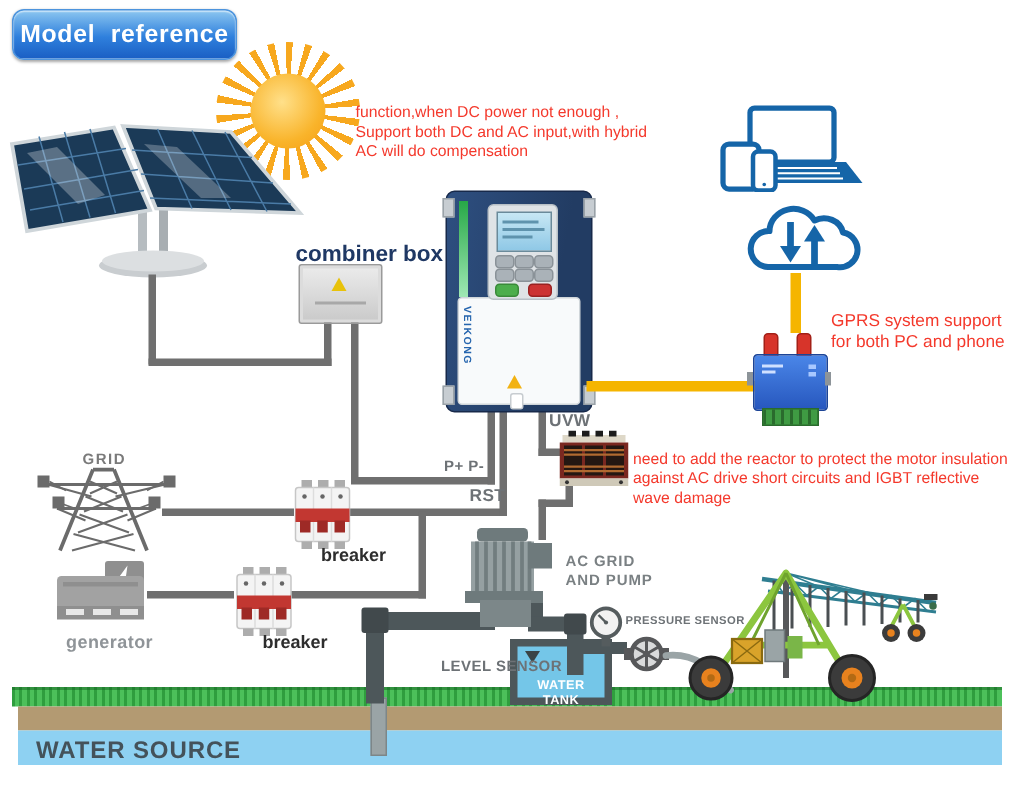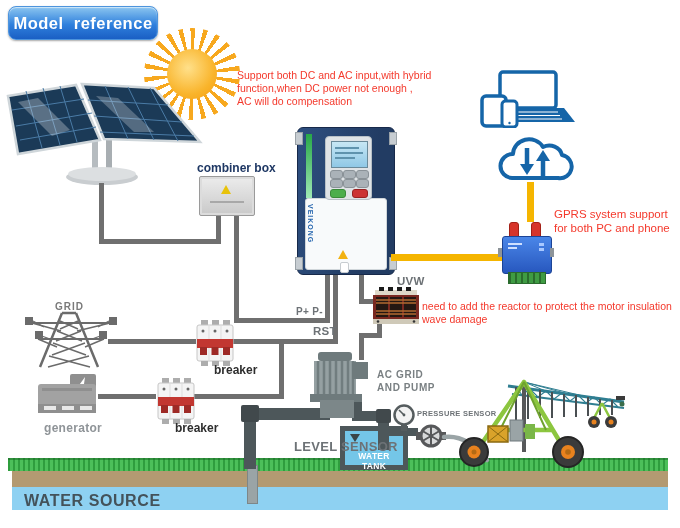--- a/index.html
+++ b/index.html
@@ -4,21 +4,21 @@
 <style>
   html,body{margin:0;padding:0;background:#ffffff;}
   .canvas{position:relative;width:680px;height:528px;background:#fff;overflow:hidden;
           font-family:"Liberation Sans",sans-serif;}
   .abs{position:absolute;}
   .wire{position:absolute;background:#6f6f6f;}
   .pipe{position:absolute;background:#4d575a;}
   .pipe-joint{position:absolute;background:#41494c;border-radius:2px;}
   .note{position:absolute;color:#f4392c;font-size:10.5px;line-height:13px;white-space:nowrap;}
   .slbl{position:absolute;font-weight:bold;color:#6d7276;white-space:nowrap;letter-spacing:.3px;}
-  .navylbl{position:absolute;font-weight:bold;color:#1f3864;font-size:12px;white-space:nowrap;}
+  .navylbl{position:absolute;font-weight:bold;color:#1f3864;font-size:15px;white-space:nowrap;}
   .blklbl{position:absolute;font-weight:bold;color:#2d2d2d;font-size:12px;white-space:nowrap;padding-left:17px;}
   .title-btn{position:absolute;left:8px;top:6px;width:148px;height:32px;border-radius:8px;
      background:linear-gradient(#8cc6f0,#2f80dd 55%,#1a5fc4);border:1px solid #4d94dd;
      box-shadow:0 1px 2px rgba(0,0,0,.35), inset 0 1px 1px rgba(255,255,255,.6);
      color:#fff;font-size:16.5px;font-weight:600;letter-spacing:.5px;line-height:32px;
      text-align:center;white-space:pre;}
   
   .sun-rays{position:absolute;left:144px;top:28px;width:96px;height:92px;border-radius:50%;
      background:repeating-conic-gradient(from -2deg,#f7a81e 0deg 6deg,rgba(247,168,30,0) 6deg 16.4deg);}
   .sun-disc{position:absolute;left:167px;top:49px;width:50px;height:50px;border-radius:50%;
@@ -142,21 +142,21 @@
       <div class="kbtn" style="left:30px;top:42px;"></div>
       <div class="kbtn g" style="left:4px;top:52px;width:14px;"></div>
       <div class="kbtn r" style="left:26px;top:52px;width:14px;"></div>
     </div>
     <div class="tri-warn" style="left:40px;top:122px;border-bottom-color:#f2b212;"></div>
     <div class="abs" style="left:42px;top:134px;width:7px;height:9px;background:#fff;border:1px solid #c7ccd0;border-radius:2px;"></div>
   </div>
 
   <div class="slbl" style="left:296px;top:306px;font-size:10px;">P+ P-</div>
   <div class="slbl" style="left:313px;top:325px;font-size:11.5px;">RST</div>
-  <div class="slbl" style="left:366px;top:275px;font-size:11.5px;margin-left:31px;">UVW</div>
+  <div class="slbl" style="left:366px;top:275px;font-size:11.5px;">UVW</div>
 
   <div class="yellow" style="left:391px;top:254px;width:112px;height:7px;"></div>
   <div class="yellow" style="left:527px;top:182px;width:7px;height:40px;"></div>
 
   <svg class="abs" style="left:478px;top:70px;" width="100" height="58" viewBox="0 0 100 58">
     <g>
       <rect x="22" y="2" width="56" height="36" rx="3" fill="#fff" stroke="#1565a8" stroke-width="3.5"></rect>
       <polygon points="14,38 86,38 97,52 6,52" fill="#1565a8"></polygon>
       <path d="M20,42 H80 M18,45.5 H82 M16,49 H84" stroke="#fff" stroke-width="1.2"></path>
     </g>
@@ -187,30 +187,31 @@
       <div class="abs" style="left:5px;top:10px;width:9px;height:2px;background:#cfe0ff;"></div>
       <div class="abs" style="left:36px;top:6px;width:5px;height:3px;background:#a8c8ff;"></div>
       <div class="abs" style="left:36px;top:11px;width:5px;height:3px;background:#a8c8ff;"></div>
     </div>
     <div class="abs" style="left:-4px;top:26px;width:4px;height:9px;background:#8d9499;"></div>
     <div class="abs" style="left:48px;top:26px;width:4px;height:9px;background:#8d9499;"></div>
     <div class="gterm"></div>
   </div>
 
   <div class="note" style="left:237px;top:69px;">
+    <div>function,when DC power not enough ,</div>
     <div>Support both DC and AC input,with hybrid</div>
-    <div>function,when DC power not enough ,</div>
     <div>AC will do compensation</div>
   </div>
   <div class="note" style="left:554px;top:208px;font-size:11.5px;line-height:13.5px;">
     <div>GPRS system support</div>
     <div>for both PC and phone</div>
   </div>
   <div class="note" style="left:422px;top:300px;">
     <div>need to add the reactor to protect the motor insulation</div>
+    <div> against AC drive short circuits and IGBT reflective</div>
     <div>wave damage</div>
   </div>
 
   <div class="slbl" style="left:55px;top:301px;font-size:10px;color:#7a7a7a;letter-spacing:1px;text-align:right;">GRID</div>
   <svg class="abs" style="left:24px;top:310px;" width="94" height="58" viewBox="0 0 94 58">
     <g stroke="#6b6b6b" fill="none">
       <path d="M38,3 L16,57 M52,3 L74,57 M38,3 L52,3" stroke-width="2.5"></path>
       <path d="M36,11 L54,19 M54,11 L36,19 M33,21 L58,31 M57,21 L32,31 M29,33 L62,45 M61,33 L28,45 M25,46 L66,57 M65,46 L24,57" stroke-width="1.4"></path>
       <path d="M8,13 L86,13" stroke-width="2"></path>
       <path d="M8,13 L37,21 M86,13 L53,21" stroke-width="1.4"></path>
@@ -310,21 +311,21 @@
     <rect x="12" y="2" width="34" height="9" rx="3" fill="#6e7a7c"></rect>
     <rect x="8" y="11" width="42" height="33" fill="#95a0a2"></rect>
     <path d="M12,11 V44 M18,11 V44 M24,11 V44 M30,11 V44 M36,11 V44 M42,11 V44 M47,11 V44" stroke="#717d7f" stroke-width="2.5"></path>
     <rect x="46" y="12" width="16" height="17" fill="#6e7a7c"></rect>
     <rect x="4" y="44" width="52" height="8" fill="#6e7a7c"></rect>
     <rect x="14" y="50" width="34" height="18" fill="#7c8789"></rect>
   </svg>
   <div class="slbl" style="left:377px;top:369px;font-size:10px;color:#7a8083;letter-spacing:.6px;">AC GRID</div>
   <div class="slbl" style="left:377px;top:382px;font-size:10px;color:#7a8083;letter-spacing:.6px;text-align:right;">AND PUMP</div>
 
-  <div class="slbl" style="left:294px;top:439px;width:46px;text-align:right;font-size:13px;">LEVEL SENSOR</div>
+  <div class="slbl" style="left:294px;top:439px;width:46px;text-align:right;font-size:10px;">LEVEL SENSOR</div>
   <svg class="abs" style="left:391px;top:404px;" width="26" height="28" viewBox="0 0 26 28">
     <rect x="10" y="19" width="6" height="8" fill="#555c5e"></rect>
     <circle cx="13" cy="11" r="9.5" fill="#f2f2f2" stroke="#555c5e" stroke-width="2.5"></circle>
     <path d="M13,11 L8,6" stroke="#555c5e" stroke-width="1.6"></path>
     <circle cx="13" cy="11" r="1.4" fill="#555c5e"></circle>
   </svg>
   <div class="slbl" style="left:417px;top:409px;font-size:7.5px;">PRESSURE SENSOR</div>
   <svg class="abs" style="left:416px;top:421px;" width="30" height="30" viewBox="0 0 30 30">
     <rect x="0" y="11" width="7" height="8" fill="#57585a"></rect>
     <rect x="23" y="11" width="7" height="8" fill="#57585a"></rect>

